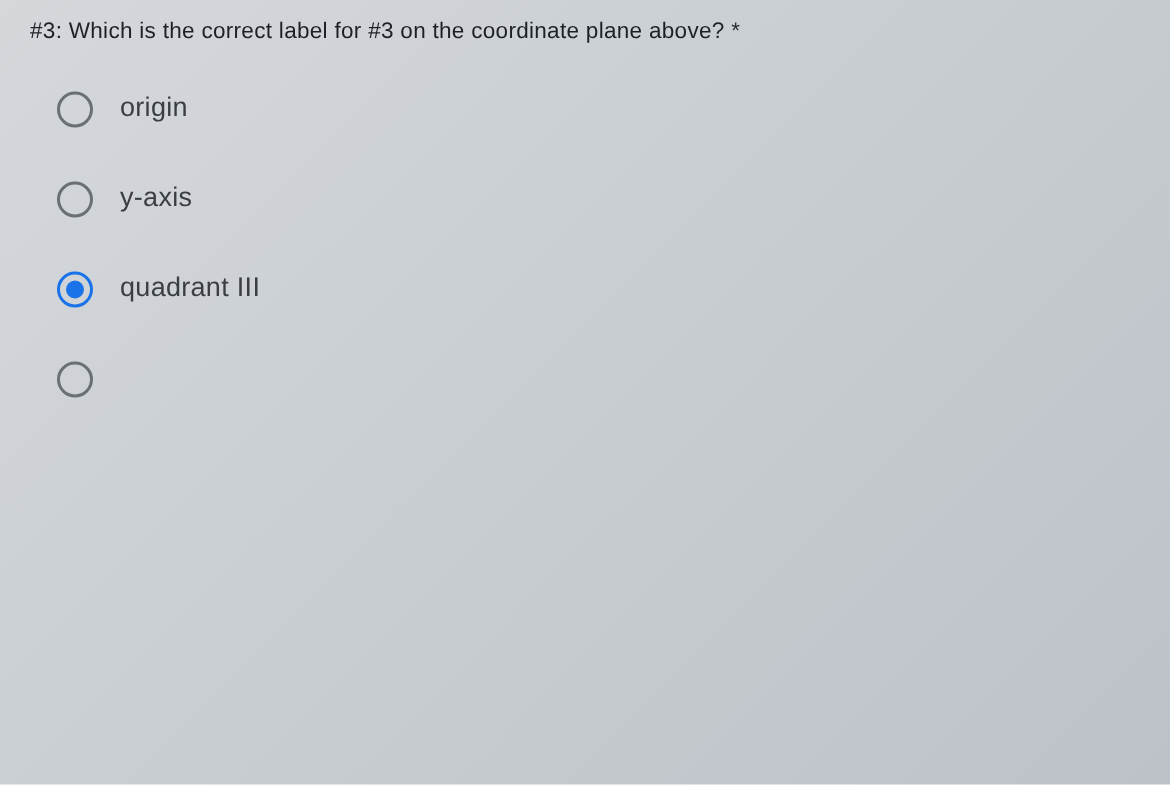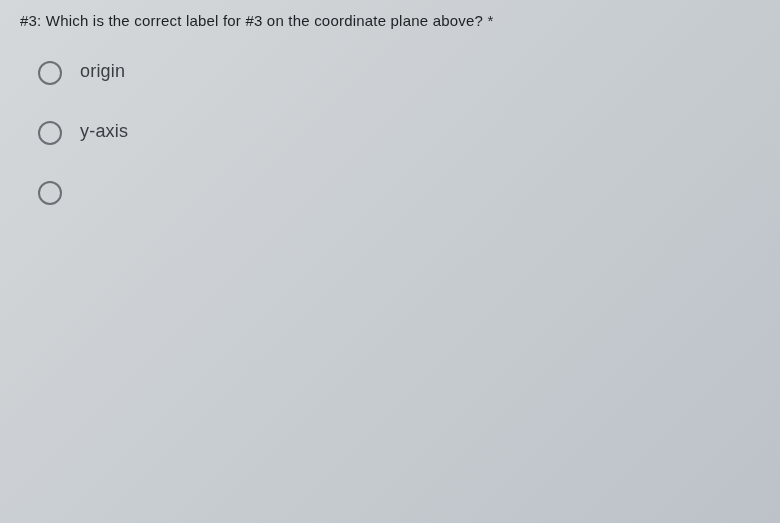--- a/index.html
+++ b/index.html
@@ -85,20 +85,26 @@
 
   <div class="option-row">
     <div class="radio-outer">
       
     </div>
     <span class="option-label">y-axis</span>
   </div>
 
 
 
+  <div class="option-row">
+    <div class="radio-outer selected">
+      <div class="radio-inner"></div>
+    </div>
+    <span class="option-label">quadrant III</span>
+  </div>
 
   <div class="option-row">
     <div class="radio-outer">
       
     </div>
   </div>
 
 </div>
 
 </body></html>

